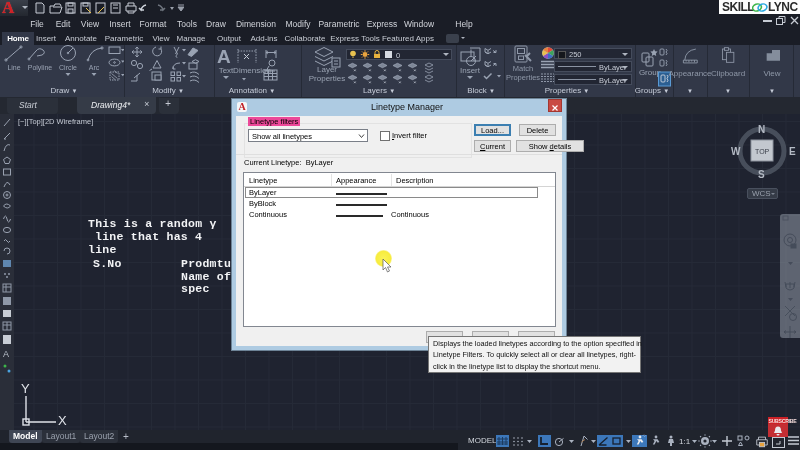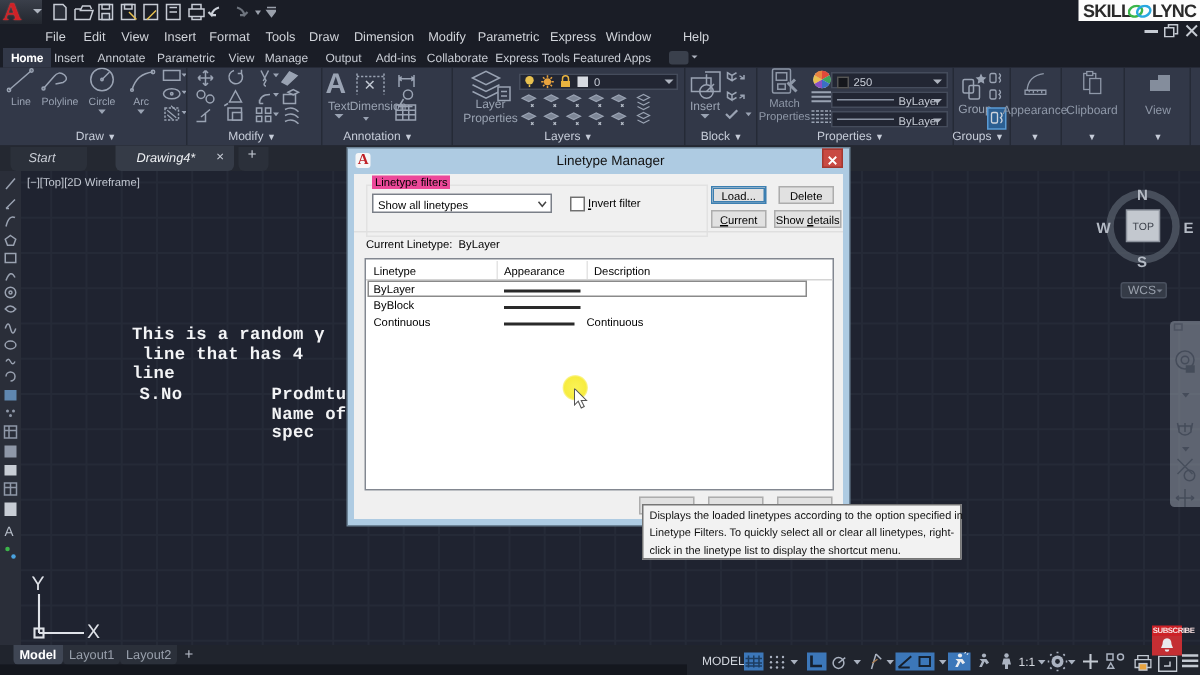--- a/index.html
+++ b/index.html
@@ -576,21 +576,21 @@
         <svg class="abs" style="right:2px;top:3px" width="7" height="6" viewBox="0 0 7 6">
             <path d="M1 1.5 l2.5 3 l2.5 -3" stroke="#444" fill="none"></path>
           </svg>
       </div>
       <div class="abs" style="left:144px;top:15px;width:8px;height:8px;background:#fff;border:1px solid #707070;"></div>
       <div class="abs dtxt" style="left:156px;top:15px;"><span style="text-decoration:underline">I</span>nvert filter</div>
 
       <div class="btn" style="left:238px;top:8px;border-color:#3c7fb1;box-shadow:inset 0 0 0 1px #3c7fb1;">Load...</div>
       <div class="btn" style="left:283px;top:8px;">Delete</div>
       <div class="btn" style="left:238px;top:24px;"><span style="text-decoration:underline">C</span>urrent</div>
-      <div class="btn" style="left:280px;top:24px;width:45px;">Show <span style="text-decoration:underline">d</span>etails</div>
+      <div class="btn" style="left:280px;top:24px;width:68px;">Show <span style="text-decoration:underline">d</span>etails</div>
 
       <div class="abs" style="left:0px;top:38px;width:326px;height:1px;background:#dfdfdf;"></div>
       <div class="abs dtxt" style="left:8px;top:42px;">Current Linetype:&nbsp; ByLayer</div>
 
       <div class="abs" style="left:7px;top:56px;width:313px;height:155px;background:#fff;border:1px solid #828790;box-sizing:border-box;">
         <div class="dtxt" style="left:5px;top:3px;">Linetype</div>
         <div class="dtxt" style="left:92px;top:3px;">Appearance</div>
         <div class="dtxt" style="left:152px;top:3px;">Description</div>
         <div class="abs" style="left:0;top:13px;width:311px;height:1px;background:#d4d4d4;"></div>
         <div class="abs" style="left:87px;top:1px;width:1px;height:12px;background:#e4e4e4;"></div>

